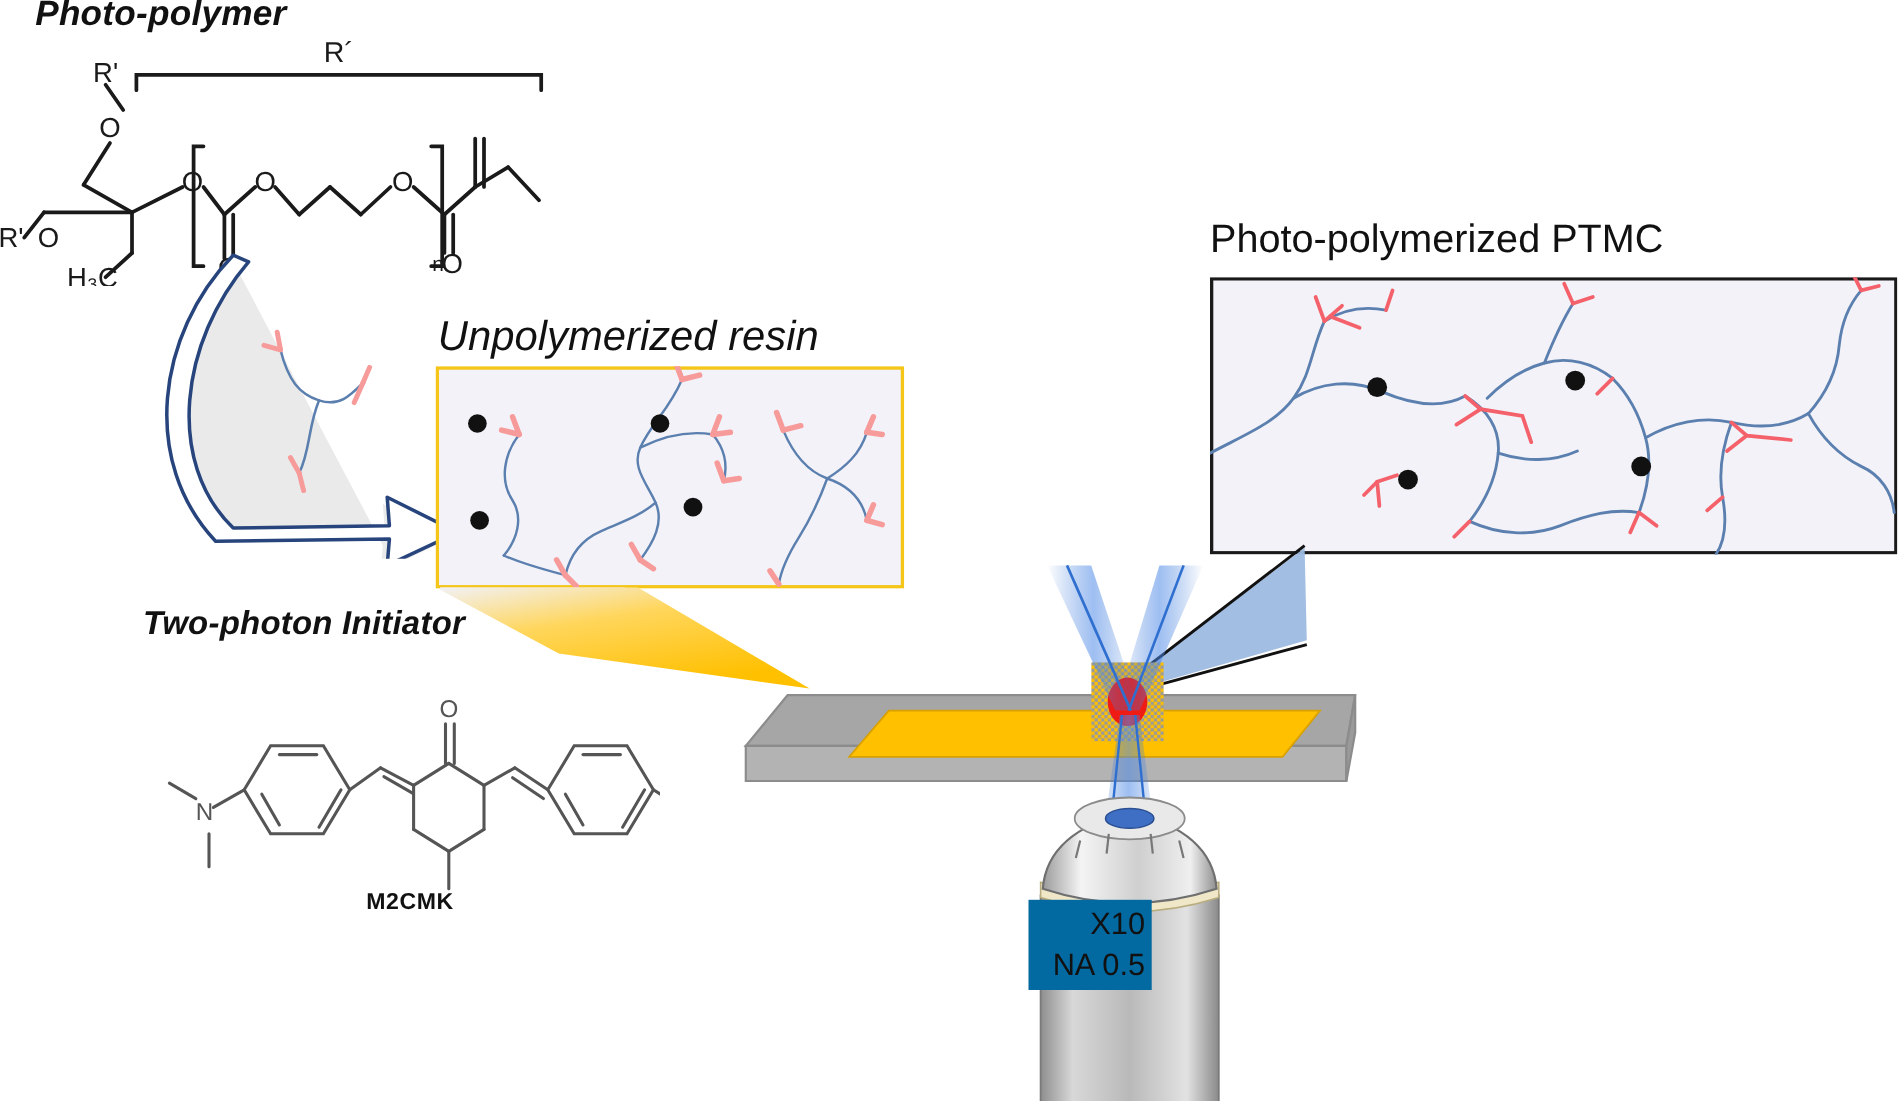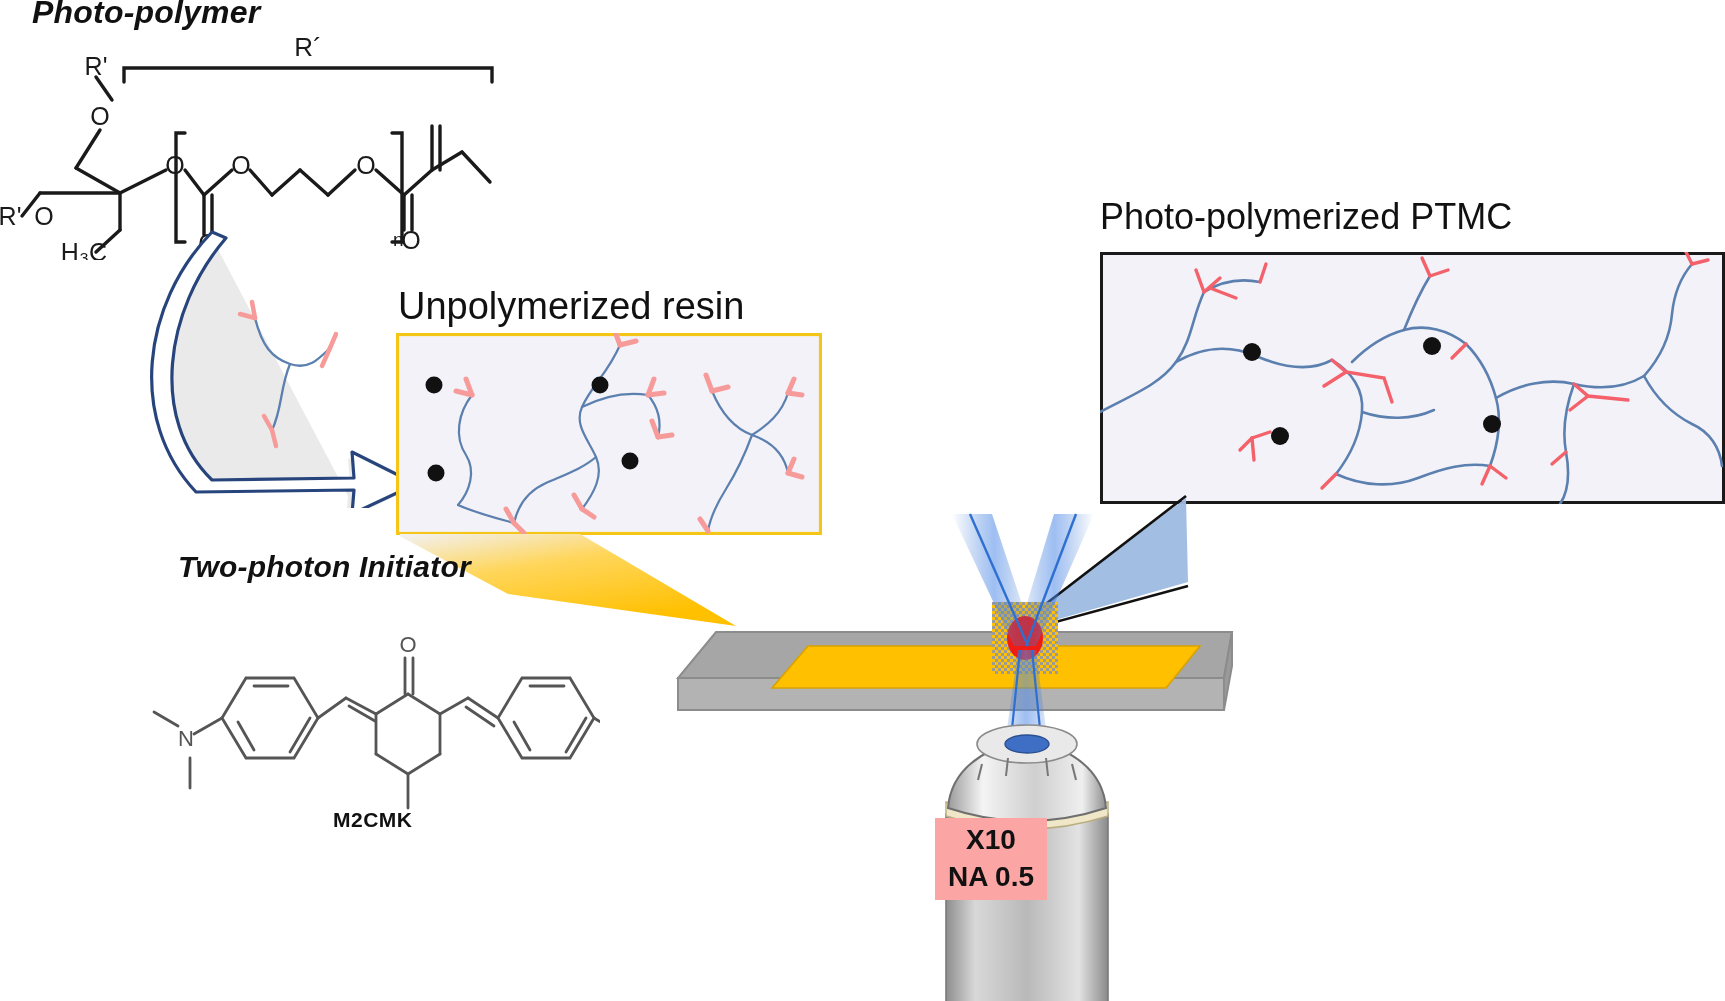--- a/index.html
+++ b/index.html
@@ -1,27 +1,27 @@
 <!DOCTYPE html>
 <html><head>
 <meta charset="utf-8">
 <style>
   html,body{margin:0;padding:0;background:#ffffff;}
   body{width:1725px;height:1001px;position:relative;overflow:hidden;
        font-family:"Liberation Sans","DejaVu Sans",sans-serif;color:#111;}
   .abs{position:absolute;}
   .lbl-italic{font-style:italic;font-weight:600;letter-spacing:.2px;}
   #photopolymer-label{left:32px;top:-6px;font-size:32px;}
-  #twophoton-label{left:130px;top:550px;font-size:30px;margin-left:48px;}
-  #unpoly-title{left:398px;top:285px;font-size:38px;}
+  #twophoton-label{left:130px;top:550px;font-size:30px;}
+  #unpoly-title{left:398px;top:285px;font-size:38px;font-style:italic;}
   #ptmc-title{left:1100px;top:196px;font-size:36px;}
   #m2cmk-label{left:333px;top:808px;font-size:21px;font-weight:bold;
                letter-spacing:.5px;}
-  #objective-text{left:935px;top:818px;width:100px;background:#fca5a5;
-      text-align:center;font-size:28px;line-height:1.32;padding:4px 6px;font-weight:bold;}
+  #objective-text{left:935px;top:818px;width:100px;background:#0369a1;
+      text-align:right;font-size:28px;line-height:1.32;padding:4px 6px;}
   svg{display:block;}
 </style>
 </head>
 <body>
 
 <div class="abs lbl-italic" id="photopolymer-label">Photo-polymer</div>
 
 <div class="abs" style="left:0;top:30px;">
   <svg width="520" height="230" viewBox="0 0 520 230">
     <g fill="none" stroke="#1a1a1a" stroke-width="3.4" stroke-linecap="round">

